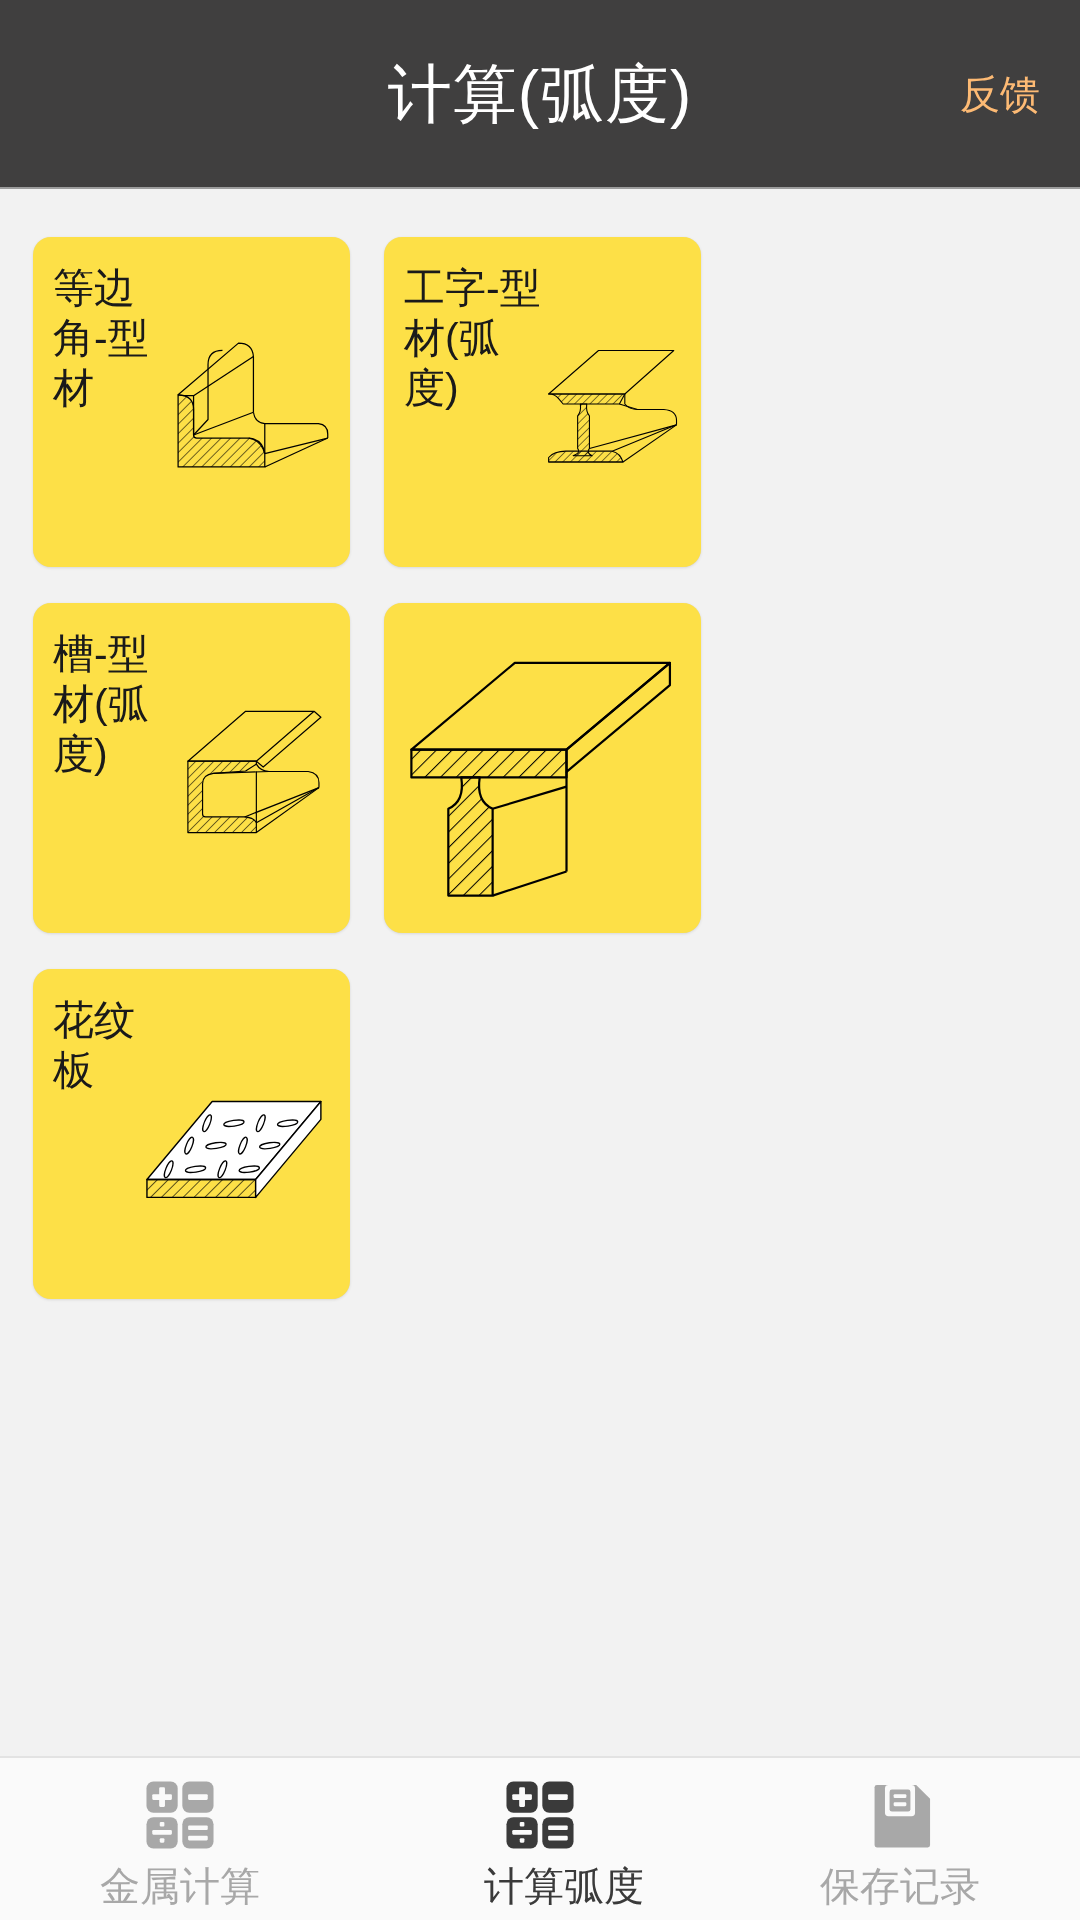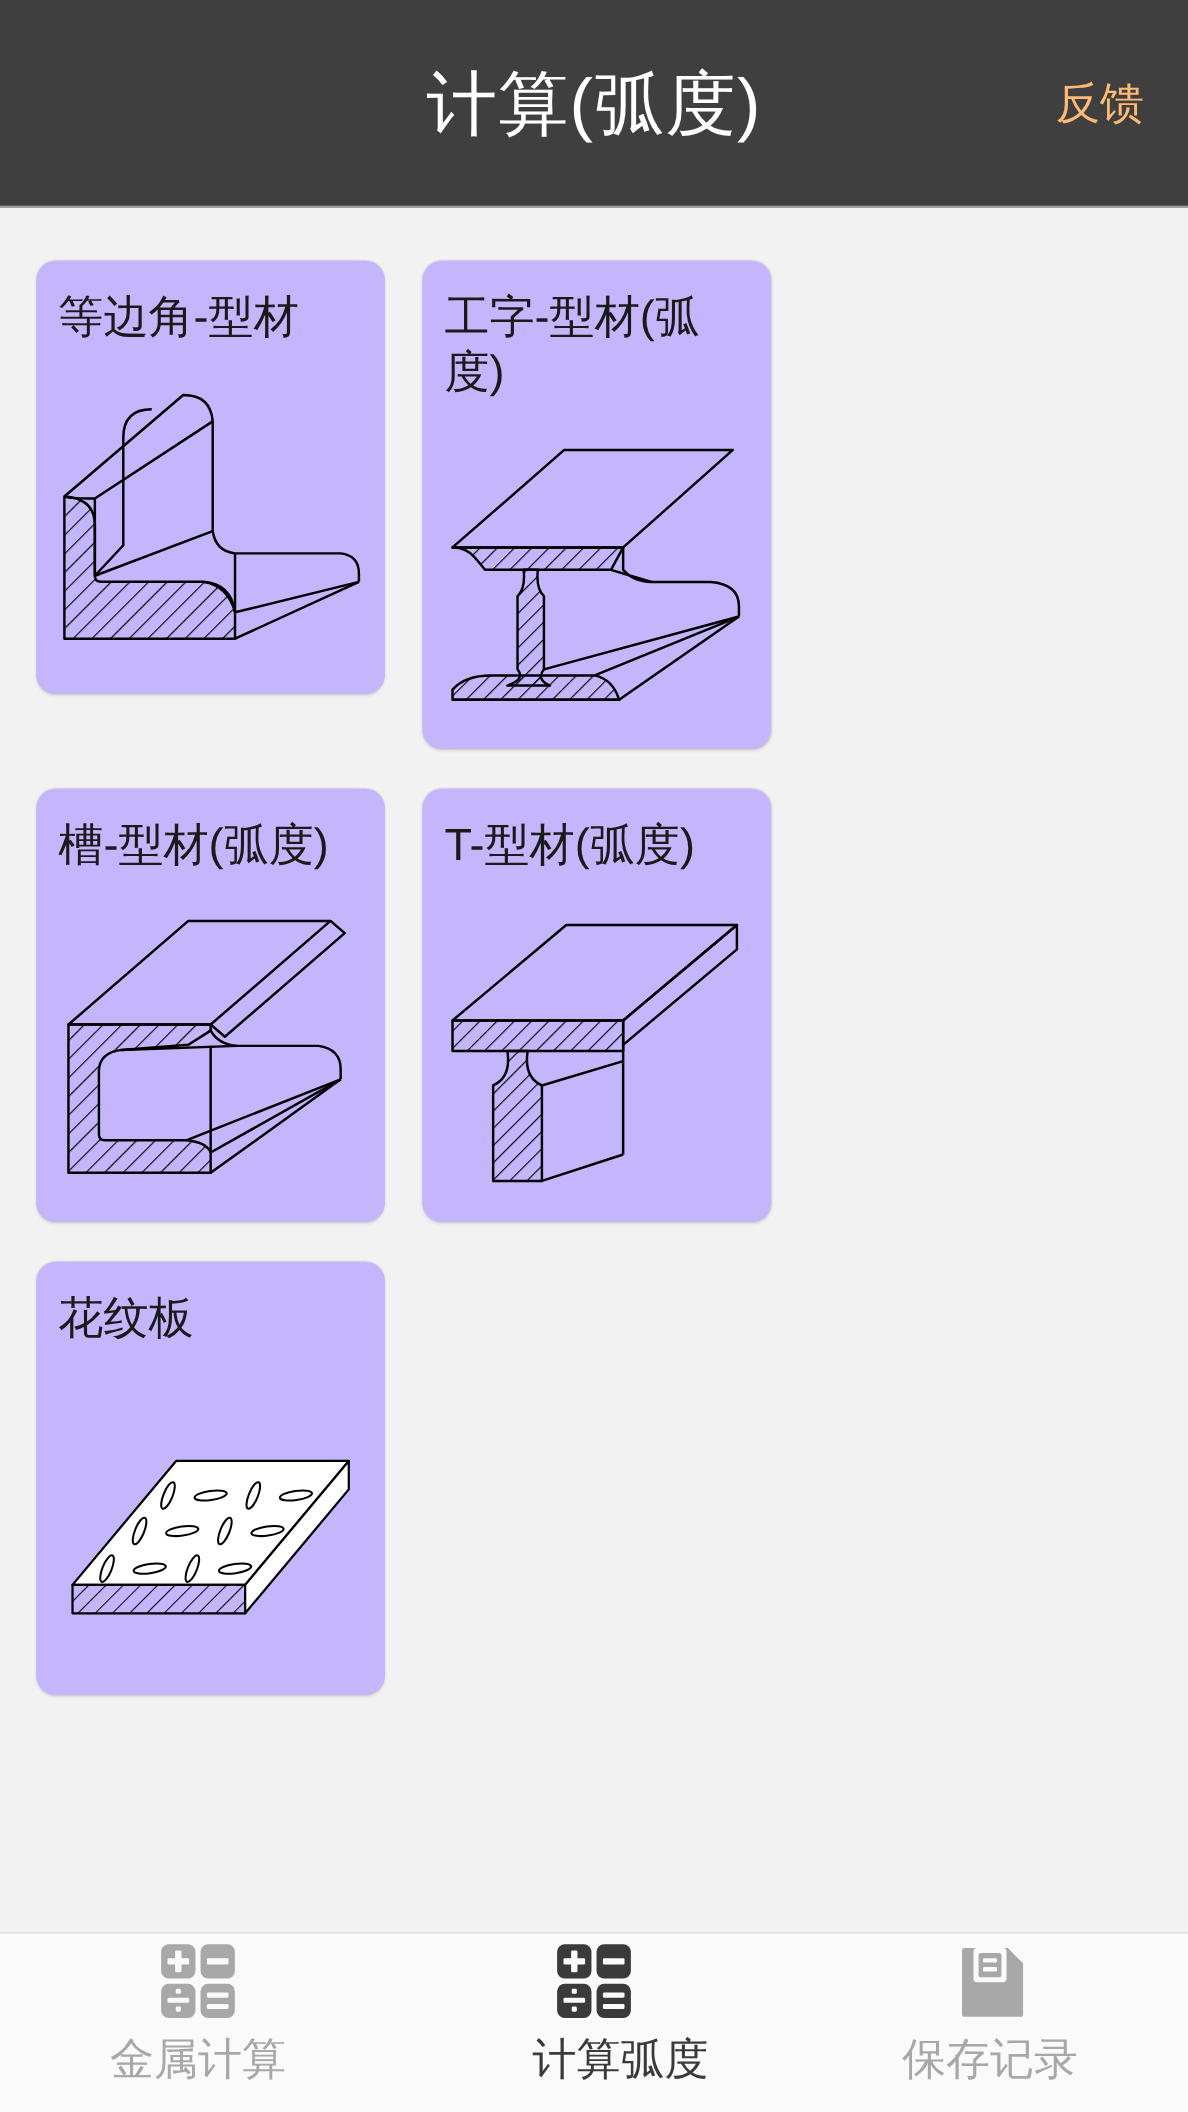--- a/index.html
+++ b/index.html
@@ -54,26 +54,26 @@
   .grid {
     display:flex;
     flex-wrap:wrap;
     align-items:flex-start;
     padding-left:33px;
     gap:0;
   }
   .card {
     width:317px;
     margin:0 34px 36px 0;
-    background:#c4b5fd;
+    background:#fde047;
     border-radius:18px;
     box-shadow:0 1px 3px rgba(0,0,0,0.10), 0 0 1px rgba(0,0,0,0.07);
     padding:26px 20px 22px 20px;
     display:flex;
-    flex-direction:column;
+    flex-direction:row;
   }
   .card-title {
     font-size:41px;
     line-height:1.22;
     color:#1A1A1A;
     font-weight:400;
     margin-bottom:14px;
     word-break:break-all;
   }
   .card-figure {
@@ -94,20 +94,21 @@
     height:164px;
     background:#FAFAFA;
     border-top:2px solid #E3E3E3;
     display:flex;
   }
   .navitem {
     flex:1 1 33.33%;
     display:flex;
     flex-direction:column;
     align-items:center;
+    justify-content:center;
     gap:14px;
     padding-top:6px;
   }
   .nav-label {
     font-size:40px;
     line-height:1;
     color:#A8A8A8;
   }
   .navitem.active .nav-label { color:#3A3A3A;margin-left:48px; }
   .nav-icon { width:74px; height:74px; display:block; }
@@ -207,21 +208,20 @@
               <path d="M126 236 L278 176" fill="none" stroke="#000"></path>
               <path d="M150 248 L278 176" fill="none" stroke="#000"></path>
               <path d="M150 268 L278 176" fill="none" stroke="#000"></path>
               <path d="M150 143 L150 248" fill="none" stroke="#000"></path>
             </g>
           </svg>
         </div>
       </div>
 
       <div class="card">
-        <div class="card-title">T-型材(弧度)</div>
         <div class="card-figure">
           <svg viewBox="0 0 300 280" preserveAspectRatio="xMidYMid meet">
             <defs>
               <pattern id="h4" width="12" height="12" patternTransform="rotate(45)" patternUnits="userSpaceOnUse">
                 <line x1="0" y1="0" x2="0" y2="12" stroke="#000" stroke-width="2.2"></line>
               </pattern>
             </defs>
             <g fill="none" stroke="#000" stroke-width="2.4" stroke-linejoin="round">
 
               <path d="M8 118 L120 24 L288 24 L176 118 Z" fill="none" stroke="#000"></path>

